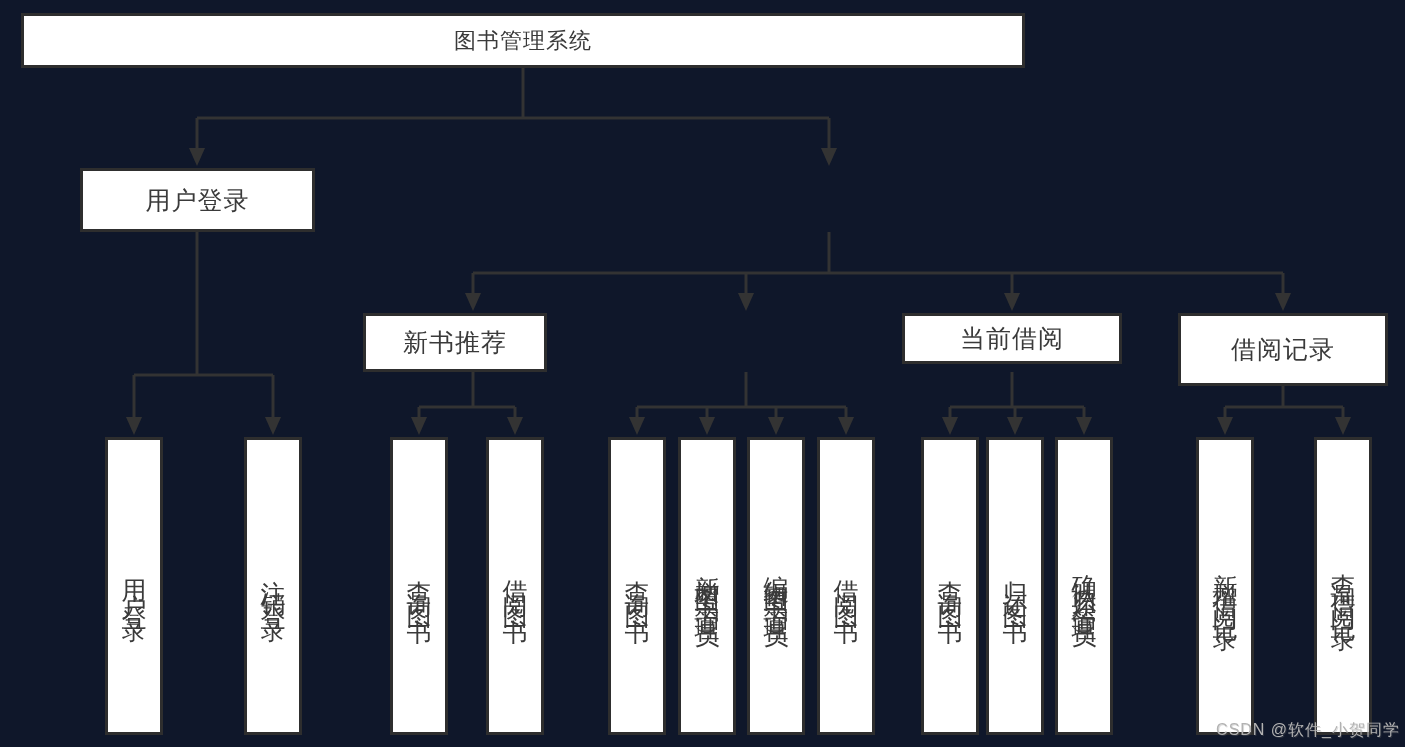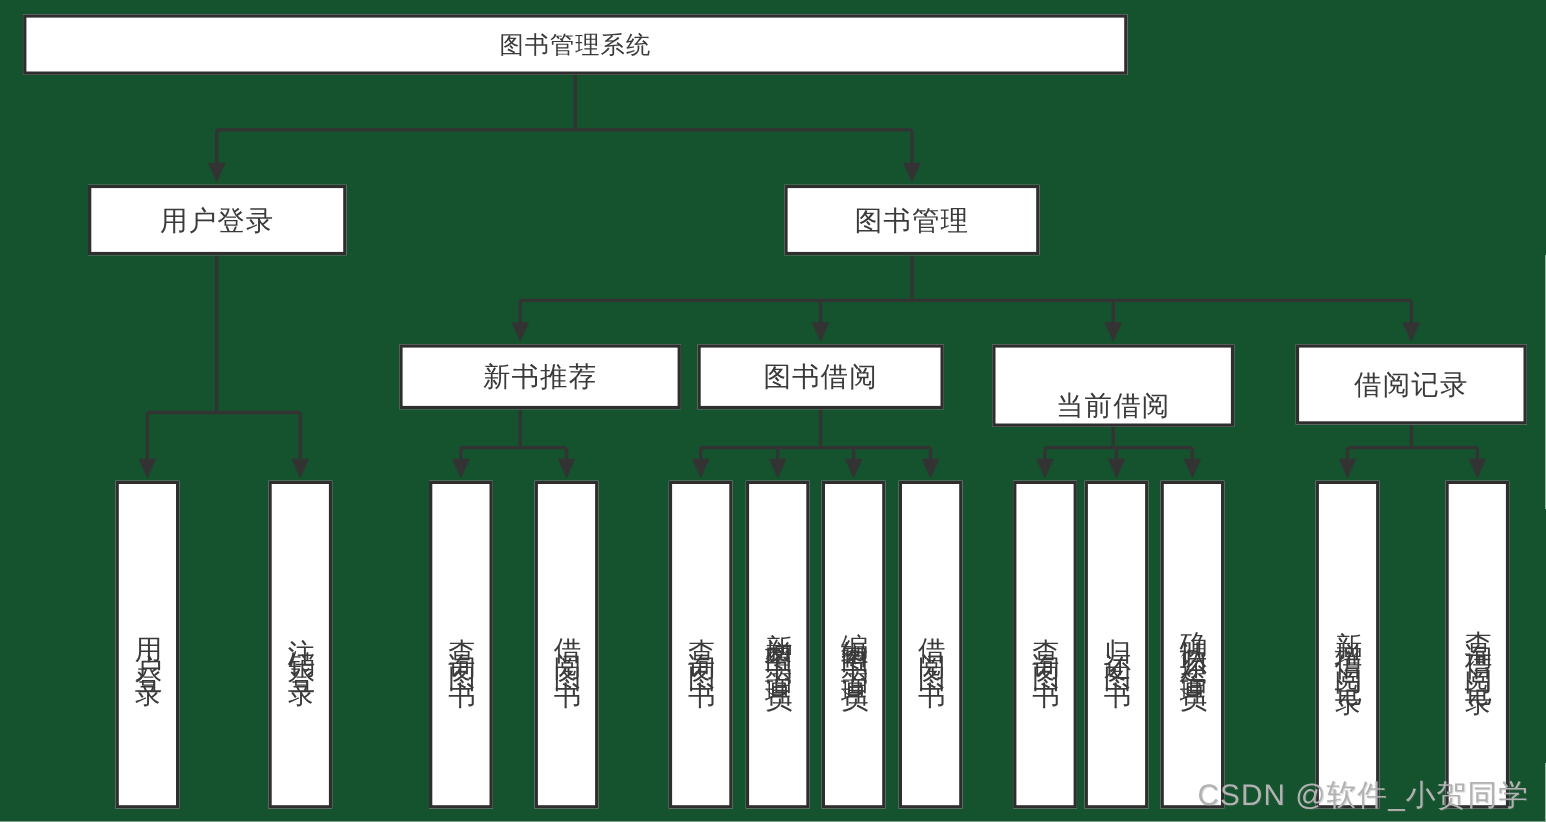--- a/index.html
+++ b/index.html
@@ -1,20 +1,20 @@
 <!DOCTYPE html>
 <html><head>
 <meta charset="utf-8">
 <style>
   html, body { margin: 0; padding: 0; background: #ffffff; }
   #stage {
     position: relative;
     width: 1405px;
     height: 747px;
-    background: #14532d;
+    background: #0f172a;
     font-family: "Liberation Sans", sans-serif;
     overflow: hidden;
   }
   #connectors {
     position: absolute;
     left: 0; top: 0;
     width: 1405px; height: 747px;
   }
   .node {
     position: absolute;
@@ -37,44 +37,44 @@
     line-height: 1;
     white-space: nowrap;
   }
   .v-node.v9 span { letter-spacing: 7px; }
   .v-node.v6 span { letter-spacing: 11px; }
 
   
   .n-root        { left: 21px;   top: 13px;  width: 1004px; height: 55px; }
   .n-user-login  { left: 80px;   top: 168px; width: 235px;  height: 64px; }
   .n-book-mgmt   { left: 713px;  top: 168px; width: 232px;  height: 64px; }
-  .n-new-books   { left: 363px;  top: 313px; width: 256px;  height: 59px; text-align: center; }
+  .n-new-books   { left: 363px;  top: 313px; width: 184px;  height: 59px; text-align: center; }
   .n-book-borrow { left: 634px;  top: 313px; width: 224px;  height: 59px; }
-  .n-cur-borrow  { left: 902px;  top: 313px; width: 220px;  height: 75px; align-items: flex-end; }
+  .n-cur-borrow  { left: 902px;  top: 313px; width: 220px;  height: 51px; }
   .n-records     { left: 1178px; top: 313px; width: 210px;  height: 73px; }
   .leaf { top: 437px; width: 58px; height: 298px; }
   .n-la1 { left: 105px; }
   .n-la2 { left: 244px; }
   .n-nb1 { left: 390px; }
   .n-nb2 { left: 486px; }
   .n-bb1 { left: 608px; }
   .n-bb2 { left: 678px; }
   .n-bb3 { left: 747px; }
   .n-bb4 { left: 817px; }
   .n-cb1 { left: 921px; }
   .n-cb2 { left: 986px; }
   .n-cb3 { left: 1055px; }
   .n-br1 { left: 1196px; }
   .n-br2 { left: 1314px; }
 
   .watermark {
     position: absolute;
-    right: 15px;
+    right: 5px;
     bottom: 6px;
-    font-size: 27px;
+    font-size: 16px;
     color: #b2b2b2;
     letter-spacing: 1px;
     z-index: 3;
     text-shadow: 1px 1px 0 rgba(120,120,120,0.25);
     white-space: nowrap;
   }
 </style>
 </head>
 <body>
 
@@ -113,29 +113,23 @@
     </g>
   </svg>
 
   <div class="node h-node root-node n-root">
     <span>图书管理系统</span>
   </div>
 
   <div class="node h-node n-user-login">
     <span>用户登录</span>
   </div>
-  <div class="node h-node n-book-mgmt">
-    <span>图书管理</span>
-  </div>
 
   <div class="node h-node n-new-books">
     <span>新书推荐</span>
-  </div>
-  <div class="node h-node n-book-borrow">
-    <span>图书借阅</span>
   </div>
   <div class="node h-node n-cur-borrow">
     <span>当前借阅</span>
   </div>
   <div class="node h-node n-records">
     <span>借阅记录</span>
   </div>
 
   <div class="node v-node leaf n-la1">
     <span>用户登录</span>

